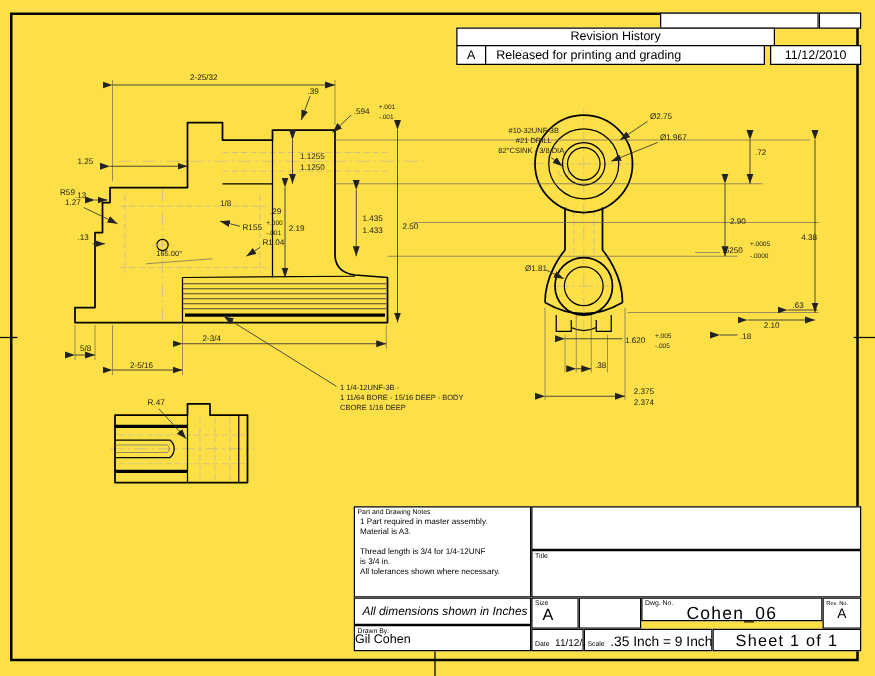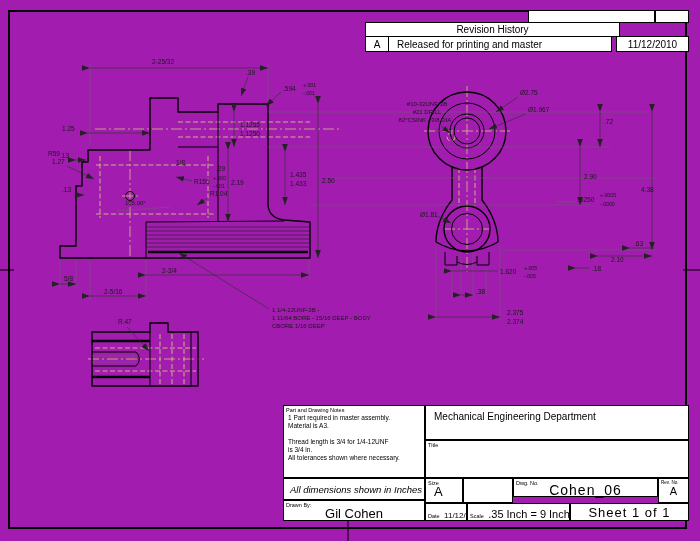--- a/index.html
+++ b/index.html
@@ -1,16 +1,16 @@
 <!DOCTYPE html>
 <html><head>
 <meta charset="utf-8">
 <style>
   html,body{margin:0;padding:0;background:#fdfdfd;}
-  .sheet{position:relative;width:700px;height:541px;background:#a21caf;overflow:hidden;
+  .sheet{position:relative;width:700px;height:541px;background:#fde047;overflow:hidden;
          font-family:"Liberation Sans",sans-serif;color:#000;}
   .frame{position:absolute;left:8px;top:10px;width:679px;height:519px;
          border:2px solid #000;box-sizing:border-box;}
   .abs{position:absolute;box-sizing:border-box;}
   .cell{border:1px solid #000;background:#fff;}
   .lbl{font-size:5.5px;line-height:6px;padding:1px 0 0 2px;color:#000;}
   .art{position:absolute;left:0;top:0;width:700px;height:541px;}
   .art text{font-family:"Liberation Sans",sans-serif;fill:#1a1a1a;font-size:6.5px;}
   .art .t6{font-size:6px;}
   .art .t5{font-size:5.2px;}
@@ -261,21 +261,21 @@
       <line x1="630" y1="248" x2="654" y2="248" class="dim" marker-start="url(#ar)"></line>
       <text x="634" y="246">.63</text>
     </g>
   </svg>
 
   <div>
     <div class="abs cell" style="left:528px;top:10px;width:127px;height:13px;"></div>
     <div class="abs cell" style="left:655px;top:10px;width:34px;height:13px;"></div>
     <div class="abs cell rev-head" style="left:365px;top:22px;width:255px;height:15px;">Revision History</div>
     <div class="abs cell rev-cell center" style="left:365px;top:36px;width:24px;height:16px;">A</div>
-    <div class="abs cell rev-cell" style="left:388px;top:36px;width:224px;height:16px;padding-left:8px;">Released for printing and master</div>
+    <div class="abs cell rev-cell" style="left:388px;top:36px;width:224px;height:16px;padding-left:8px;">Released for printing and grading</div>
     <div class="abs cell rev-cell center" style="left:616px;top:36px;width:73px;height:16px;">11/12/2010</div>
   </div>
 
   <div>
 
     <div class="abs cell" style="left:283px;top:405px;width:142px;height:73px;">
       <div class="lbl">Part and Drawing Notes</div>
       <div class="notes">
         <div>1 Part required in master assembly.</div>
         <div>Material is A3.</div>
@@ -283,25 +283,24 @@
         <div>Thread length is 3/4 for 1/4-12UNF</div>
         <div>is 3/4 in.</div>
         <div>All tolerances shown where necessary.</div>
       </div>
     </div>
 
     <div class="abs cell" style="left:283px;top:478px;width:142px;height:22px;display:flex;align-items:center;padding-left:6px;font-size:9.5px;font-style:italic;">All dimensions shown in Inches</div>
 
     <div class="abs cell" style="left:283px;top:500px;width:142px;height:21px;">
       <div class="lbl">Drawn By:</div>
-      <div style="text-align:center;font-size:13px;margin-top:-2px;">Gil Cohen</div>
+      <div style="font-size:10px;margin-top:-2px;">Gil Cohen</div>
     </div>
 
     <div class="abs cell" style="left:425px;top:405px;width:264px;height:35px;padding:4px 0 0 8px;font-size:10px;line-height:13px;">
-      <div>Mechanical Engineering Department</div>
     </div>
 
     <div class="abs cell" style="left:425px;top:440px;width:264px;height:38px;">
       <div class="lbl">Title</div>
     </div>
 
     <div class="abs cell" style="left:425px;top:478px;width:38px;height:25px;">
       <div class="lbl">Size</div>
       <div style="font-size:13px;padding-left:8px;margin-top:-2px;">A</div>
     </div>

